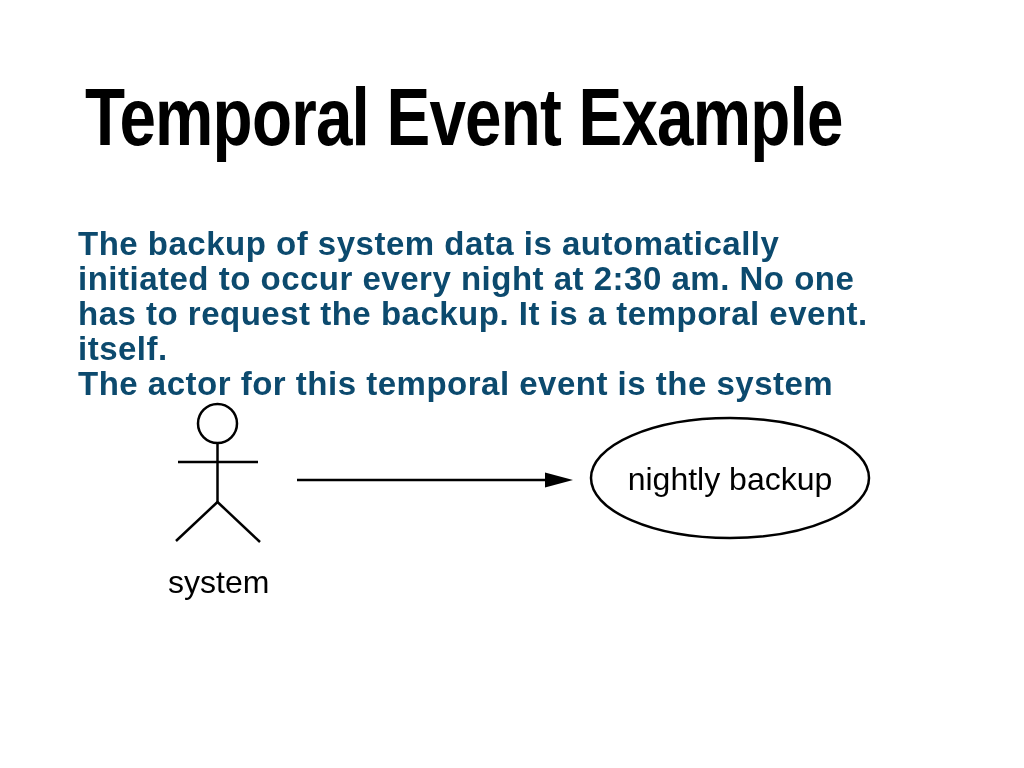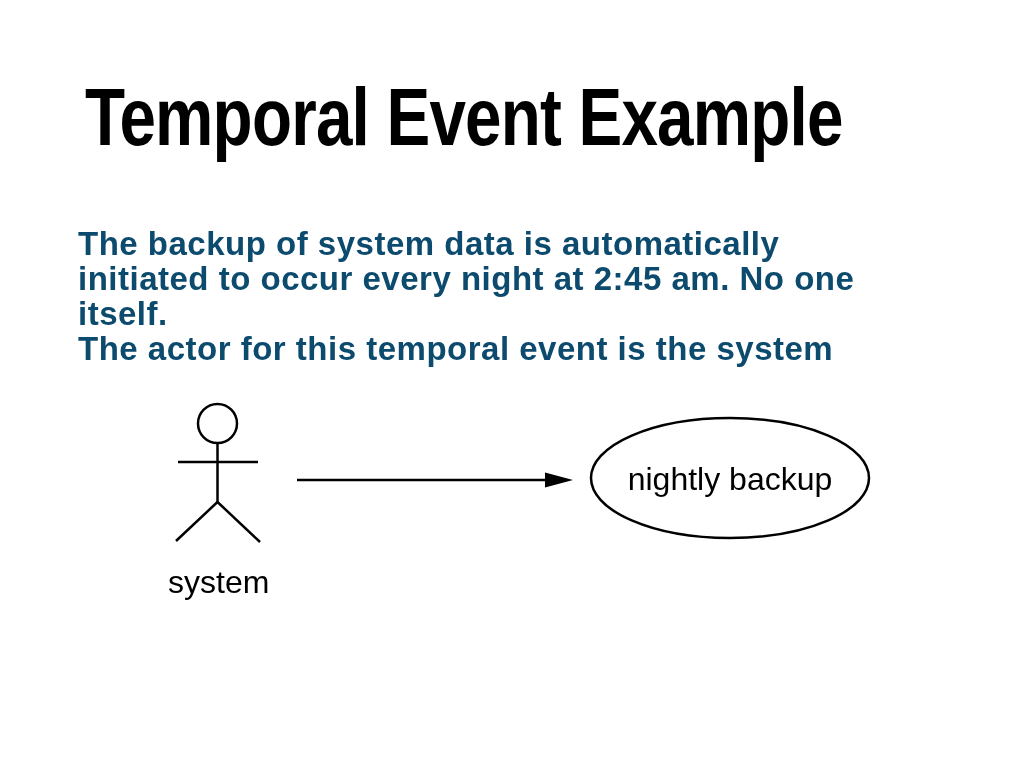--- a/index.html
+++ b/index.html
@@ -53,21 +53,22 @@
 </style>
 </head>
 <body>
 
 <div class="slide">
 
   <h1 class="slide-title">Temporal Event Example</h1>
 
   <div class="slide-body">
     <div class="body-line">The backup of system data is automatically</div>
-    <div class="body-line">initiated to occur every night at 2:45 am. No one</div>
+    <div class="body-line">initiated to occur every night at 2:30 am. No one</div>
+    <div class="body-line">has to request the backup. It is a temporal event.</div>
     <div class="body-line">itself.</div>
     <div class="body-line">The actor for this temporal event is the system</div>
   </div>
 
   <svg class="diagram-svg" viewBox="0 0 1024 768" xmlns="http://www.w3.org/2000/svg">
 
     <g stroke="#000000" stroke-width="2.5" fill="none">
       <circle cx="217.5" cy="423.5" r="19.5"></circle>
       <line x1="217.5" y1="443" x2="217.5" y2="502"></line>
       <line x1="178" y1="462" x2="258" y2="462"></line>

